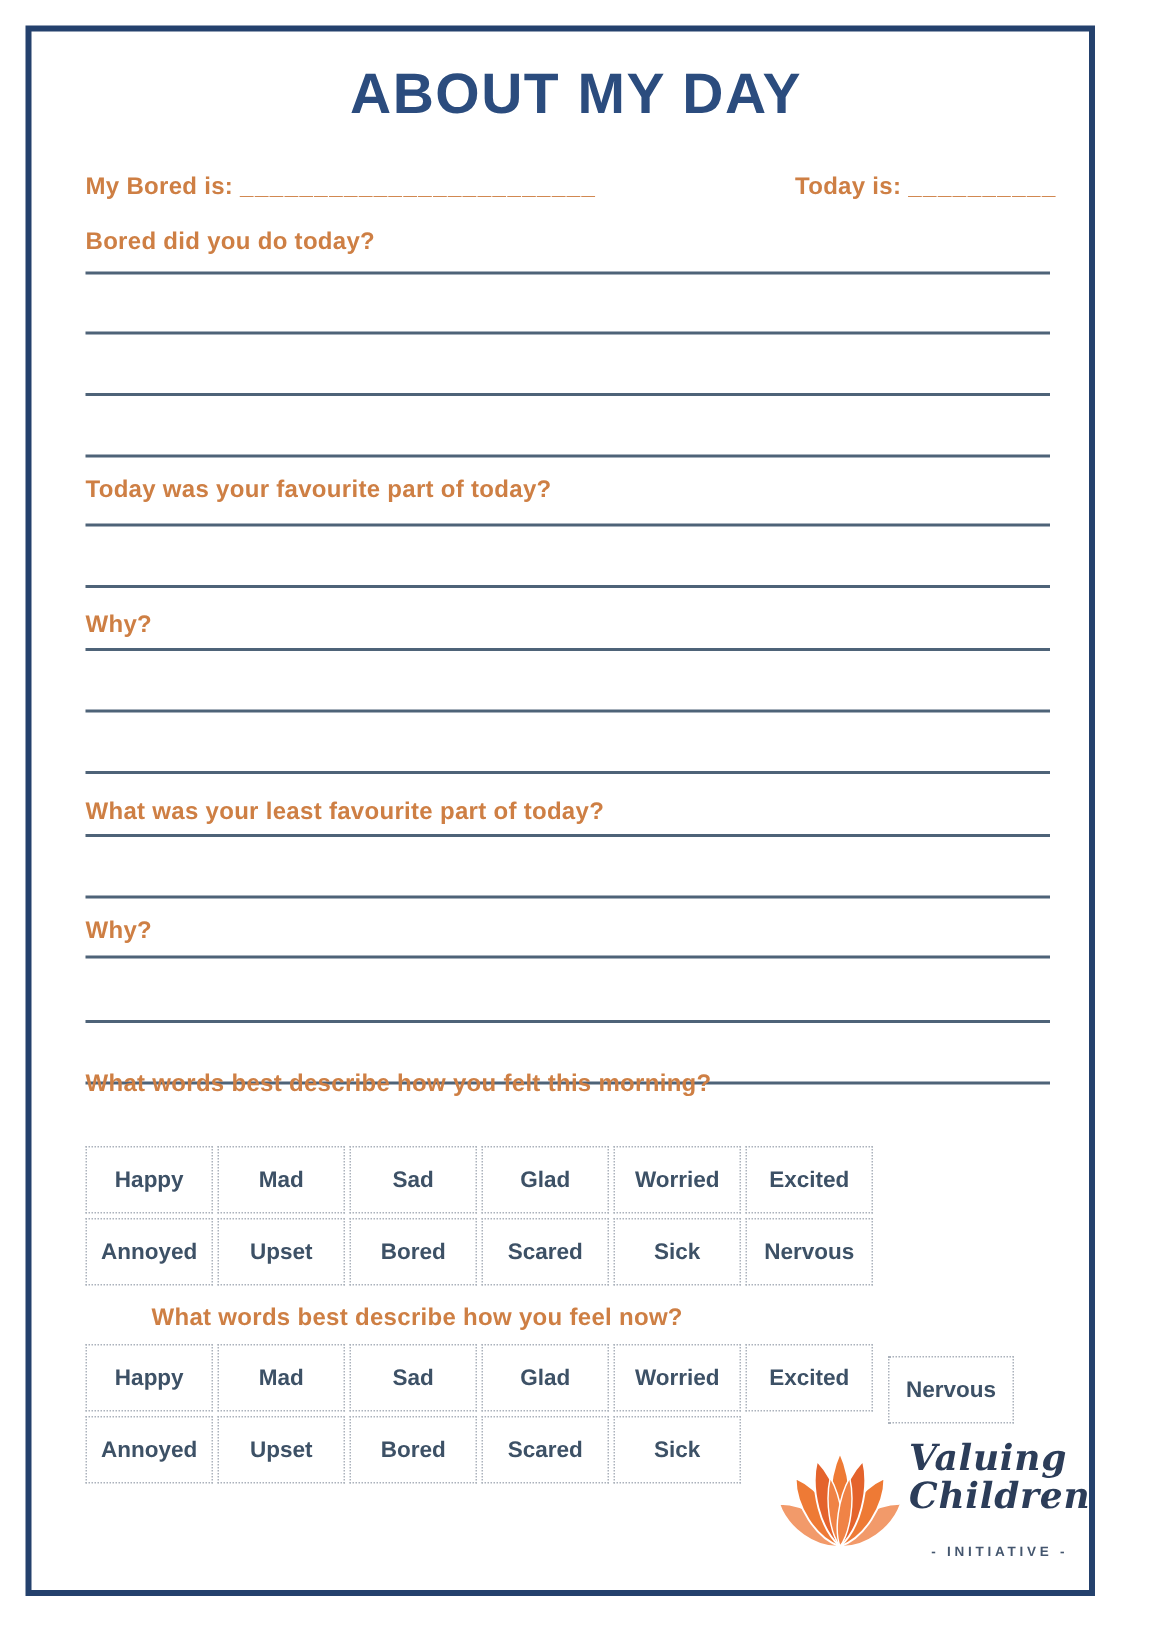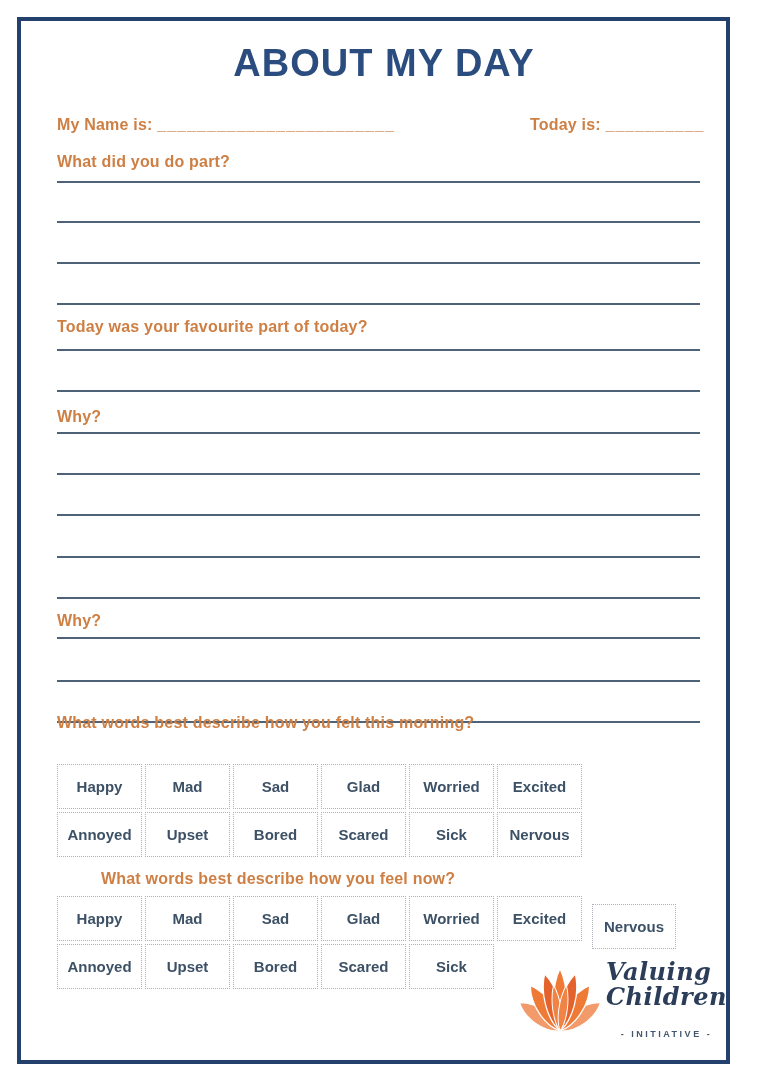--- a/index.html
+++ b/index.html
@@ -44,43 +44,44 @@
 </style>
 </head>
 <body>
 
 <div class="page">
   <div class="frame"></div>
 
   <div class="title">ABOUT MY DAY</div>
 
   <div class="q orange" style="top:116px;">
-    <span>My Name is:</span>
+    <span>My Bored is:</span>
     <span class="blank">________________________</span>
   </div>
   <div class="orange" style="position:absolute;left:530px;top:116px;">
     <span>Today is:</span>
     <span class="blank">__________</span>
   </div>
 
-  <div class="q orange" style="top:153px;">What did you do part?</div>
+  <div class="q orange" style="top:153px;">Bored did you do today?</div>
   <div class="wline" style="top:181px;"></div>
   <div class="wline" style="top:221px;"></div>
   <div class="wline" style="top:262px;"></div>
   <div class="wline" style="top:303px;"></div>
 
   <div class="q orange" style="top:318px;">Today was your favourite part of today?</div>
   <div class="wline" style="top:349px;"></div>
   <div class="wline" style="top:390px;"></div>
 
   <div class="q orange" style="top:408px;">Why?</div>
   <div class="wline" style="top:432px;"></div>
   <div class="wline" style="top:473px;"></div>
   <div class="wline" style="top:514px;"></div>
 
+  <div class="q orange" style="top:533px;">What was your least favourite part of today?</div>
   <div class="wline" style="top:556px;"></div>
   <div class="wline" style="top:597px;"></div>
 
   <div class="q orange" style="top:612px;">Why?</div>
   <div class="wline" style="top:637px;"></div>
   <div class="wline" style="top:680px;"></div>
   <div class="wline" style="top:721px;"></div>
 
   <div class="q orange" style="top:714px;">What words best describe how you felt this morning?</div>
   <div class="wordtable" style="left:57px;top:764px;">

